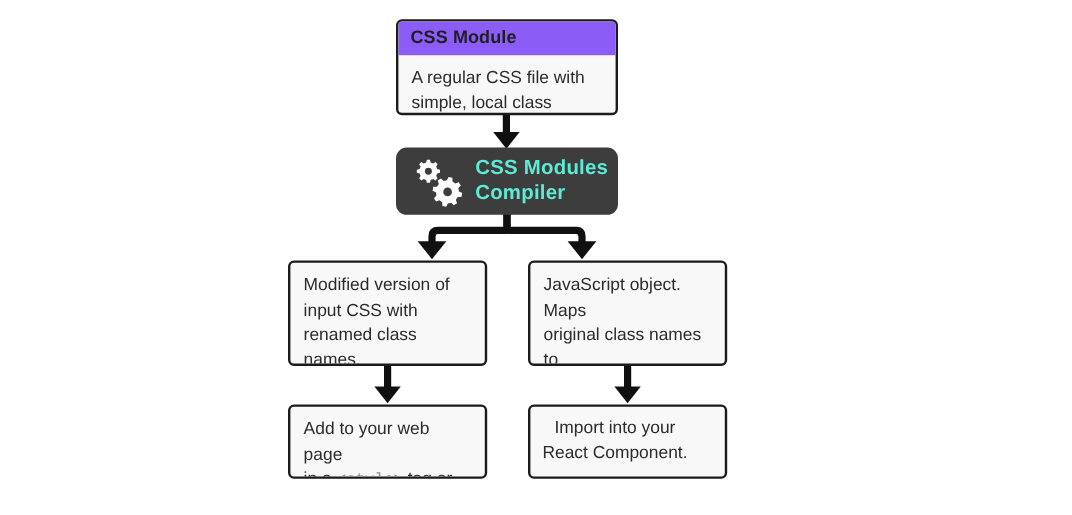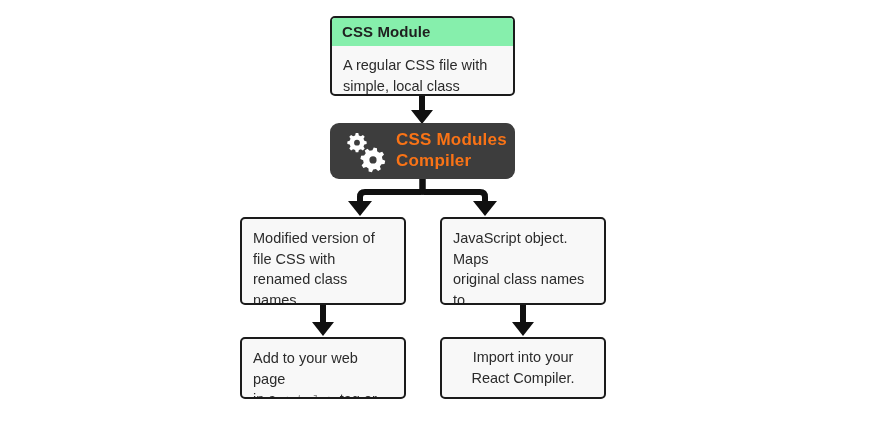--- a/index.html
+++ b/index.html
@@ -36,35 +36,35 @@
 
   .node-header {
     box-sizing: border-box;
     font-size: 15px;
     font-weight: bold;
     color: #1f1f1f;
     padding: 5px 10px 6px 10px;
     line-height: 1.15;
     letter-spacing: 0.1px;
   }
-  .header-green { background: #86efac; }
+  .header-green { background: #8b5cf6; }
   .header-blue  { background: #6cb4e4; }
 
   .node-body {
     box-sizing: border-box;
     font-size: 14.5px;
     color: #2b2b2b;
     padding: 9px 11px 9px 11px;
     line-height: 1.42;
   }
   .node-body.center {
     text-align: center;
     display: flex;
     align-items: center;
-    justify-content: center;
+    justify-content: flex-start;
     height: 100%;
     padding: 6px 10px;
   }
 
   code.mono {
     font-family: "Liberation Mono", "DejaVu Sans Mono", monospace;
     font-size: 13.5px;
     color: #8d8d8d;
     letter-spacing: -0.2px;
   }
@@ -80,21 +80,21 @@
     padding-left: 14px;
   }
   .compiler-gears {
     flex: 0 0 auto;
     width: 46px;
     height: 44px;
     position: relative;
     margin-right: 6px;
   }
   .compiler-label {
-    color: #f97316;
+    color: #5eead4;
     font-size: 17px;
     font-weight: bold;
     line-height: 1.22;
     letter-spacing: 0.2px;
   }
 
   
   .conn {
     position: absolute;
   }
@@ -169,21 +169,21 @@
     </div>
     <div class="compiler-label">
       <div>CSS Modules</div>
       <div>Compiler</div>
     </div>
   </div>
 
   <div class="node n-css">
     <div class="node-body">
       <div>Modified version of</div>
-      <div>file CSS with</div>
+      <div>input CSS with</div>
       <div>renamed class names.</div>
     </div>
   </div>
 
   <div class="node n-js">
     <div class="node-body">
       <div>JavaScript object. Maps</div>
       <div>original class names to</div>
 
     </div>
@@ -194,18 +194,18 @@
       <div>Add to your web page</div>
       <div><span>in a </span><code class="mono">&lt;style&gt;</code><span> tag or</span></div>
 
     </div>
   </div>
 
   <div class="node n-js-out">
     <div class="node-body center">
       <div>
         <div>Import into your</div>
-        <div>React Compiler.</div>
+        <div>React Component.</div>
       </div>
     </div>
   </div>
 
 </div>
 
 </body></html>

